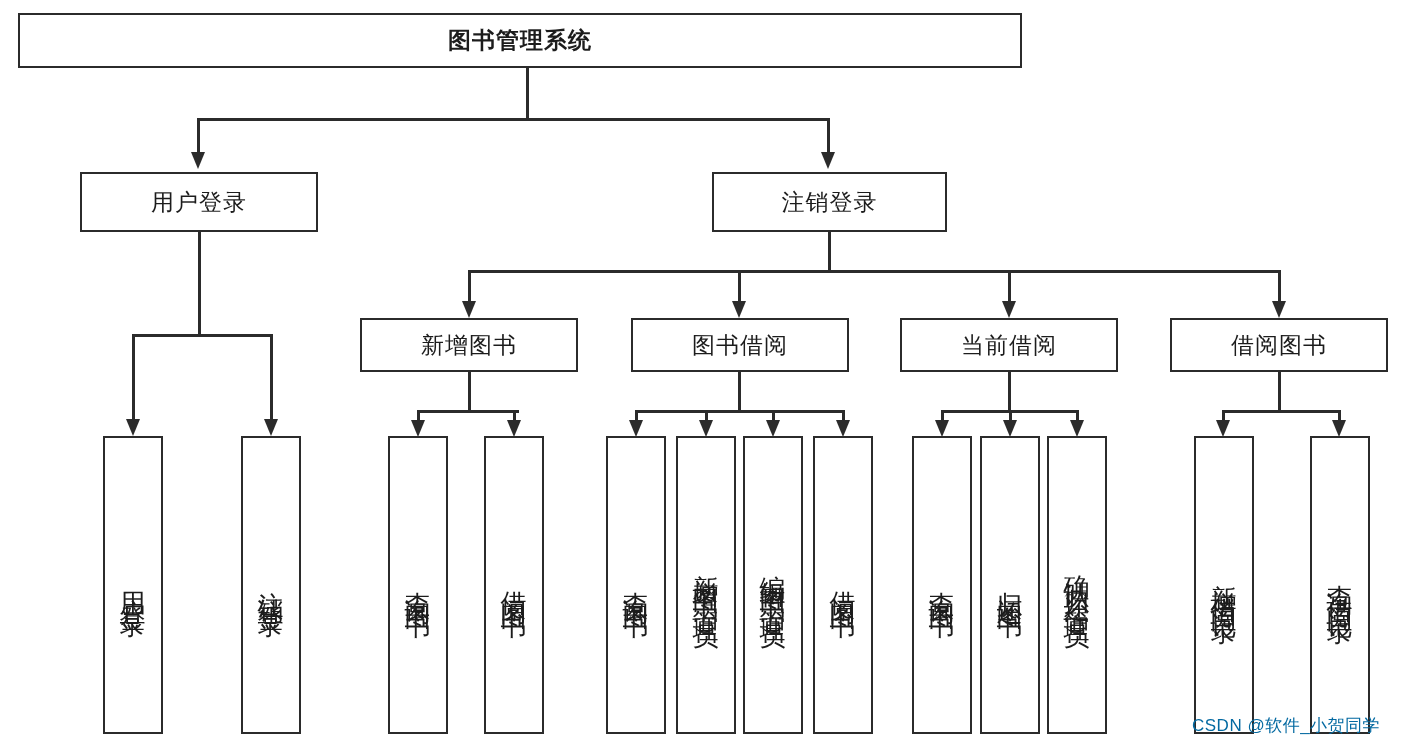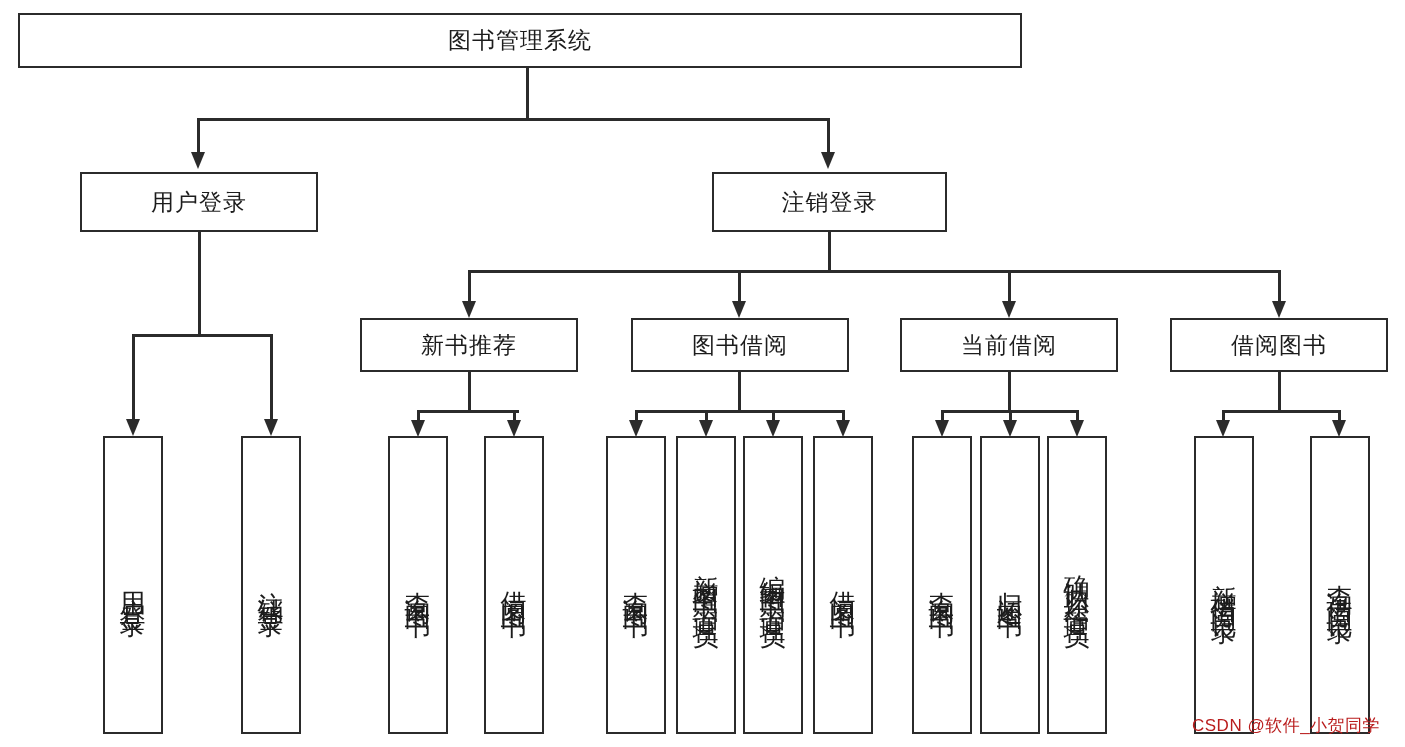--- a/index.html
+++ b/index.html
@@ -31,20 +31,21 @@
     display: block;
     text-align: center;
     line-height: 1.15;
     letter-spacing: 1px;
   }
   .node.horizontal .node-label {
     font-size: 23px;
   }
   .node.root .node-label {
     font-size: 23px;
+    font-weight: bold;
   }
   .node.vertical {
     align-items: center;
     justify-content: center;
   }
   .node.vertical .node-label {
     writing-mode: vertical-rl;
     text-orientation: upright;
     font-size: 26px;
     line-height: 1.0;
@@ -60,21 +61,21 @@
   .arrow {
     position: absolute;
     width: 0;
     height: 0;
     border-left: 7px solid transparent;
     border-right: 7px solid transparent;
     border-top: 17px solid #2b2b2b;
   }
   .watermark {
     position: absolute;
-    color: #b91c1c;
+    color: #0369a1;
     font-size: 17px;
     letter-spacing: 0.5px;
     white-space: nowrap;
     user-select: none;
   }
 </style>
 </head>
 <body>
 
 <div id="canvas">
@@ -112,21 +113,21 @@
   <div class="edge v" style="left:468px; top:270px; height:32px;"></div>
   <div class="arrow" style="left:462px; top:301px;"></div>
   <div class="edge v" style="left:738px; top:270px; height:32px;"></div>
   <div class="arrow" style="left:732px; top:301px;"></div>
   <div class="edge v" style="left:1008px; top:270px; height:32px;"></div>
   <div class="arrow" style="left:1002px; top:301px;"></div>
   <div class="edge v" style="left:1278px; top:270px; height:32px;"></div>
   <div class="arrow" style="left:1272px; top:301px;"></div>
 
   <div class="node horizontal" style="left:360px; top:318px; width:218px; height:54px;">
-    <span class="node-label">新书推荐</span>
+    <span class="node-label">新增图书</span>
   </div>
   <div class="node horizontal" style="left:631px; top:318px; width:218px; height:54px;">
     <span class="node-label">图书借阅</span>
   </div>
   <div class="node horizontal" style="left:900px; top:318px; width:218px; height:54px;">
     <span class="node-label">当前借阅</span>
   </div>
   <div class="node horizontal" style="left:1170px; top:318px; width:218px; height:54px;">
     <span class="node-label">借阅图书</span>
   </div>

